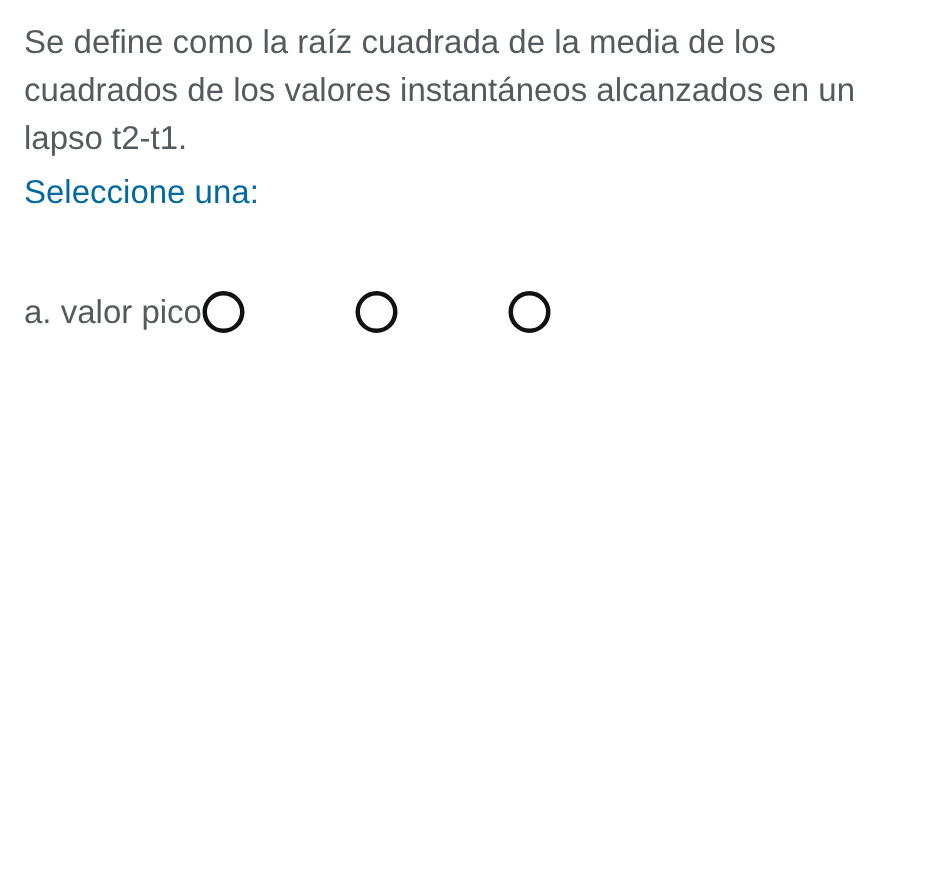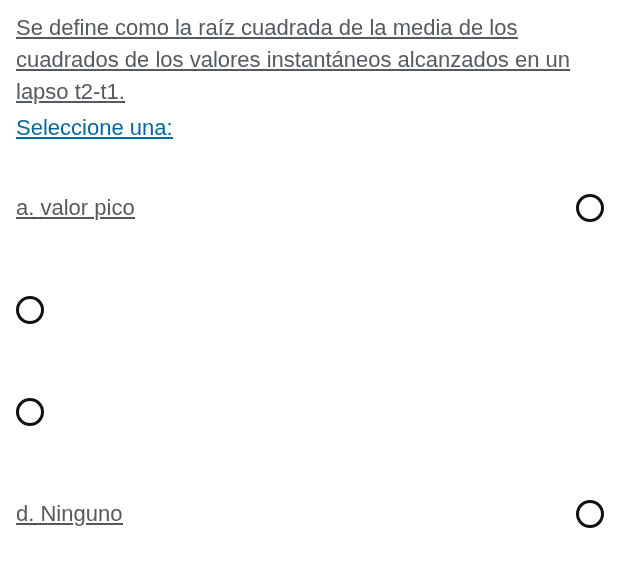--- a/index.html
+++ b/index.html
@@ -1,19 +1,18 @@
 <!DOCTYPE html>
 <html><head>
   <meta charset="utf-8">
   <style>
     * {
       margin: 0;
       padding: 0;
       box-sizing: border-box;
-      text-decoration: underline;
     }
     body {
       width: 620px;
       height: 588px;
       font-family: Arial, Helvetica, sans-serif;
       background: #ffffff;
       padding: 12px 16px;
     }
     .question-text {
       font-size: 22px;
@@ -22,21 +21,20 @@
       margin-bottom: 4px;
     }
     .instruction {
       font-size: 22px;
       color: #0369a1;
       line-height: 1.45;
       margin-bottom: 50px;
     }
     .options {
       display: flex;
-      flex-direction: column;
       gap: 74px;
     }
     .option-row {
       display: flex;
       align-items: center;
       justify-content: space-between;
     }
     .option-label {
       font-size: 22px;
       color: #555a5f;
@@ -68,20 +66,13 @@
   </div>
 
   <div class="option-row">
     <span class="radio"></span>
   </div>
 
   <div class="option-row">
     <span class="radio"></span>
   </div>
 
-  <div class="option-row">
-    <span class="option-label">
-      <span>d.</span>
-      <span>Ninguno</span>
-    </span>
-    <span class="radio"></span>
-  </div>
 </div>
 
 </body></html>

